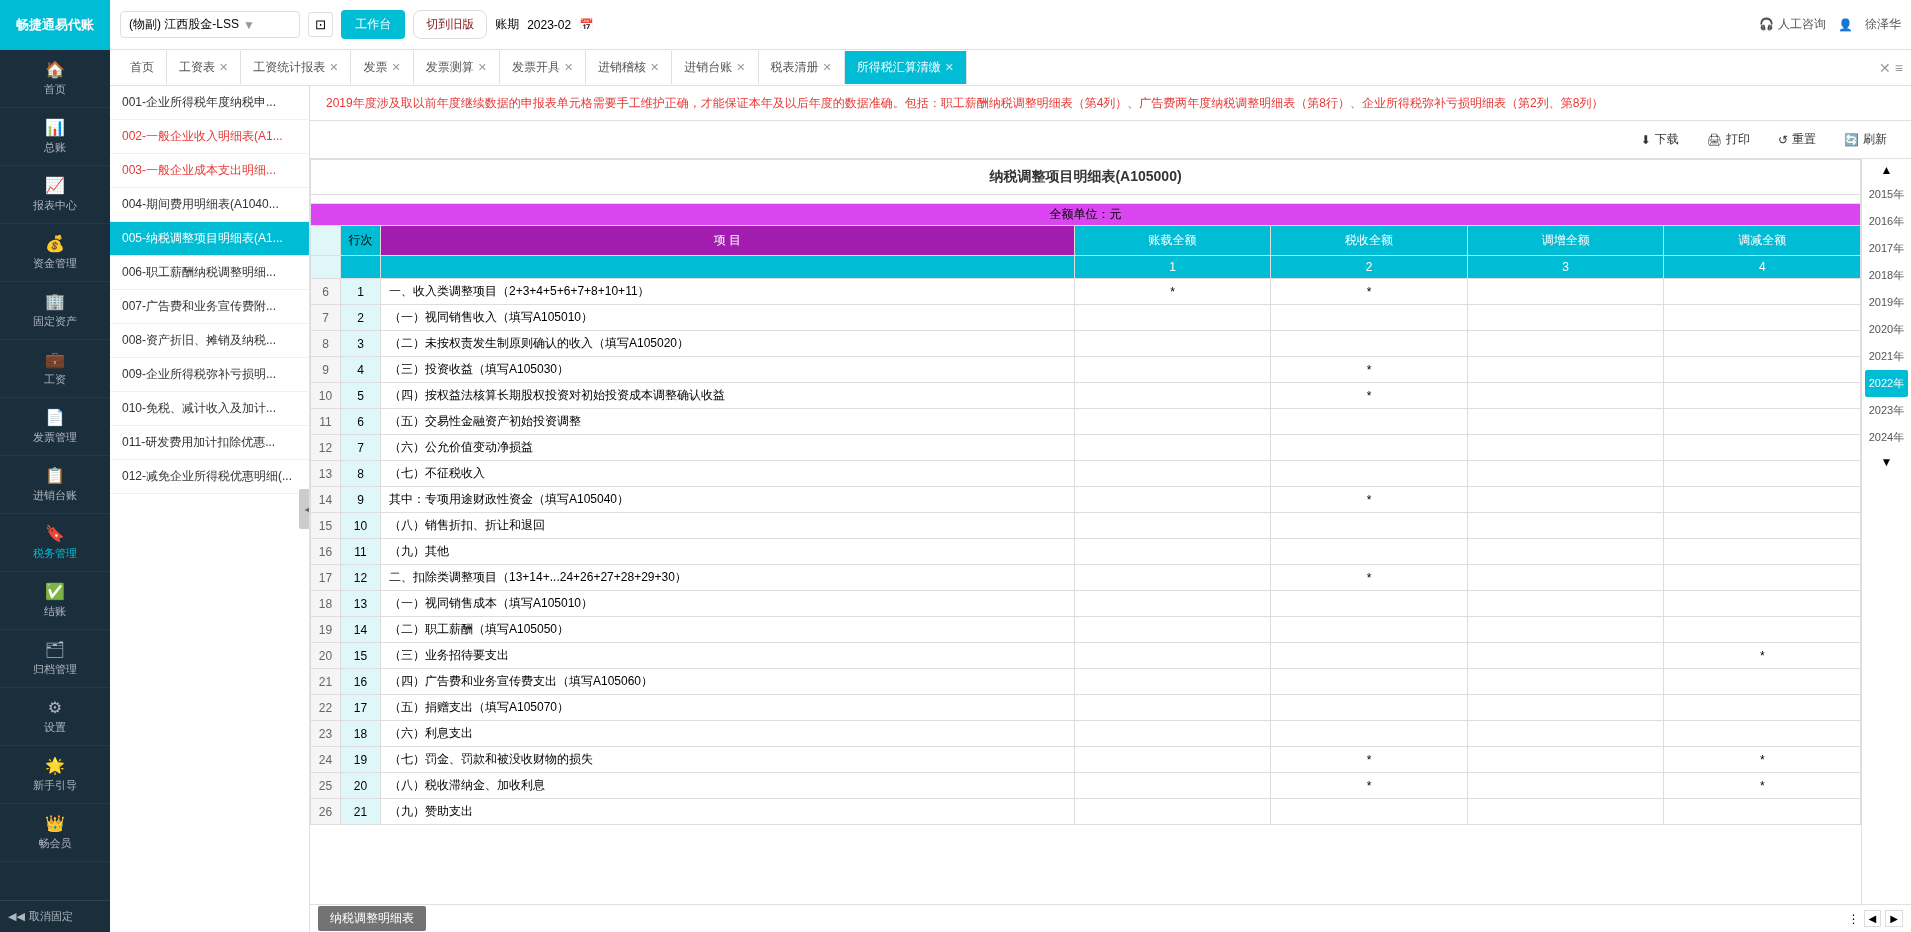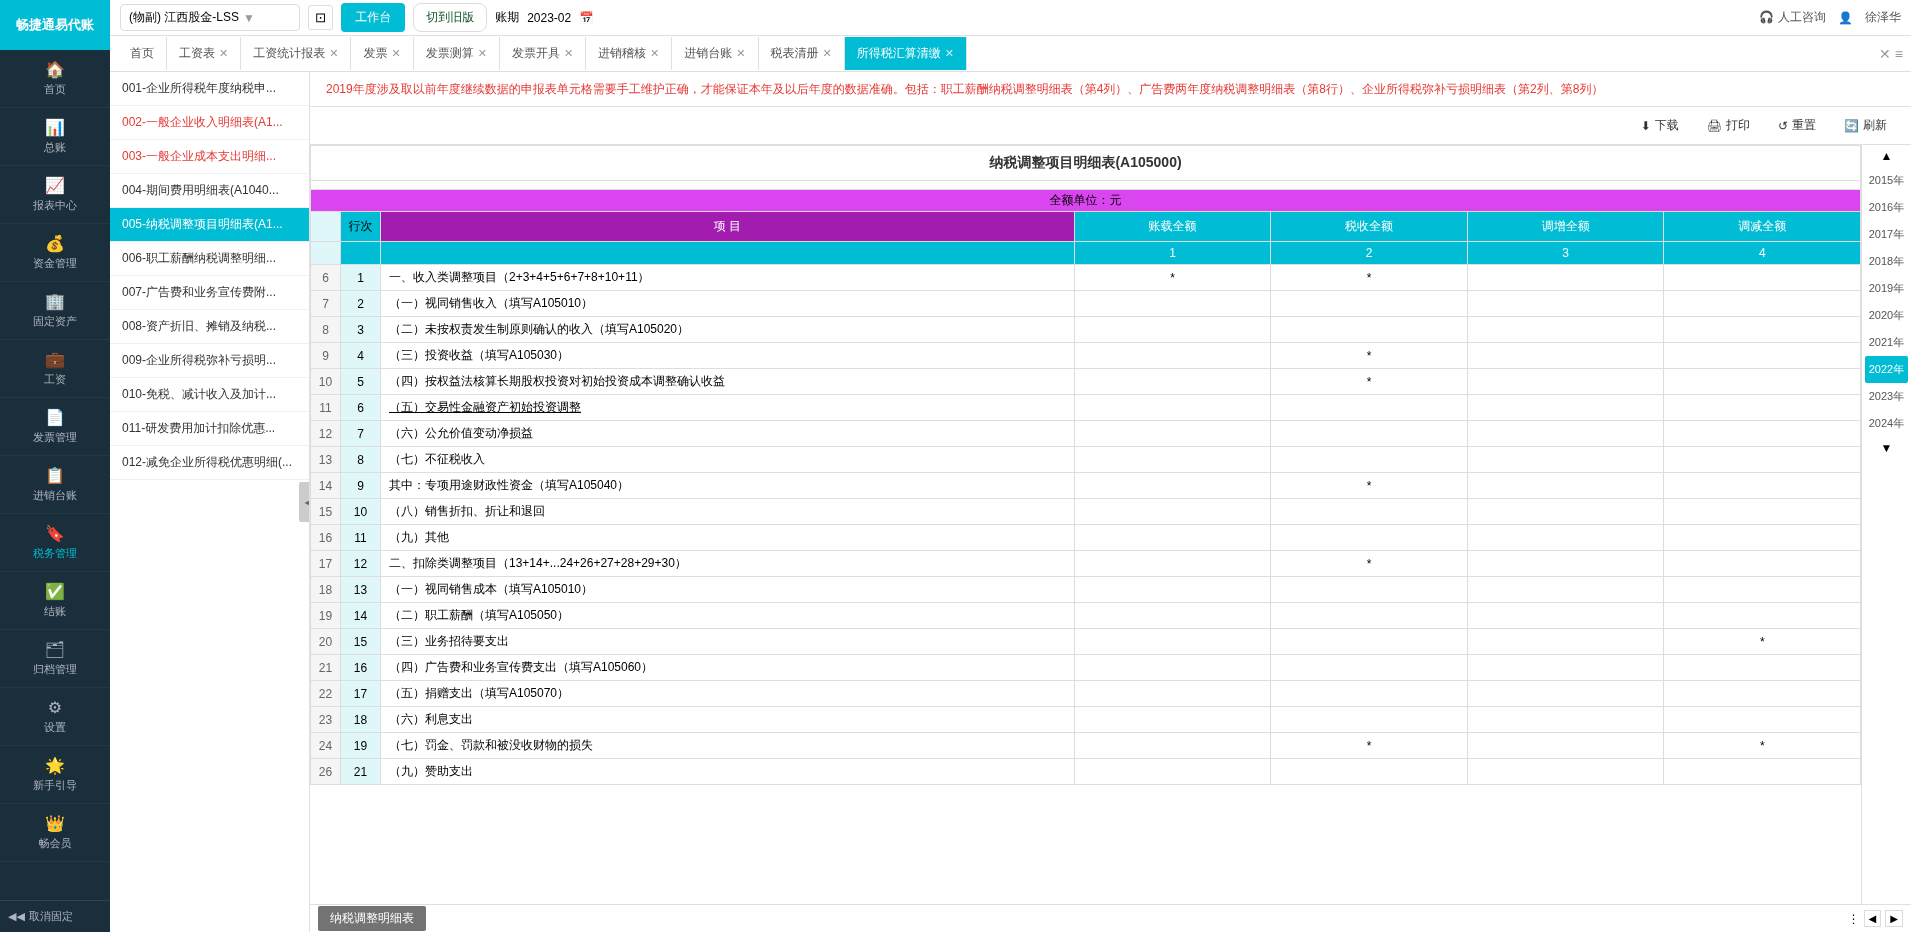--- a/index.html
+++ b/index.html
@@ -12,25 +12,25 @@
     .sidebar-item { display: flex; flex-direction: column; align-items: center; padding: 10px 5px; color: #adb5bd; cursor: pointer; border-bottom: 1px solid rgba(255,255,255,0.05); }
     .sidebar-item.active { color: #00bcd4; }
     .sidebar-item .icon { font-size: 16px; margin-bottom: 3px; }
     .sidebar-item .label { font-size: 11px; }
     .sidebar-bottom { padding: 8px; color: #adb5bd; font-size: 11px; cursor: pointer; display: flex; align-items: center; gap: 4px; border-top: 1px solid rgba(255,255,255,0.1); }
 
     
     .main { flex: 1; display: flex; flex-direction: column; overflow: hidden; }
 
     
-    .topbar { background: white; height: 36px; display: flex; align-items: center; padding: 0 10px; border-bottom: 1px solid #e0e0e0; gap: 8px; }
+    .topbar { background: white; height: 50px; display: flex; align-items: center; padding: 0 10px; border-bottom: 1px solid #e0e0e0; gap: 8px; }
     .company-select { display: flex; align-items: center; gap: 4px; border: 1px solid #ddd; border-radius: 4px; padding: 4px 8px; font-size: 12px; cursor: pointer; min-width: 180px; }
     .company-select .arrow { color: #999; }
     .btn-workbench { background: #00bcd4; color: white; border: none; border-radius: 4px; padding: 6px 14px; cursor: pointer; font-size: 12px; }
-    .btn-old { background: white; color: #14532d; border: 1px solid #ddd; border-radius: 8px; padding: 5px 12px; cursor: pointer; font-size: 12px; }
+    .btn-old { background: white; color: #7f1d1d; border: 1px solid #ddd; border-radius: 8px; padding: 5px 12px; cursor: pointer; font-size: 12px; }
     .topbar-right { margin-left: auto; display: flex; align-items: center; gap: 12px; color: #555; font-size: 12px; }
 
     
     .tabbar { background: white; border-bottom: 1px solid #e0e0e0; display: flex; align-items: center; padding: 0 8px; height: 36px; overflow: hidden; }
     .tab { padding: 8px 12px; font-size: 12px; color: #555; cursor: pointer; border-right: 1px solid #e0e0e0; white-space: nowrap; display: flex; align-items: center; gap: 4px; }
     .tab.active { background: #00bcd4; color: white; }
     .tab .close { color: #999; font-size: 11px; cursor: pointer; }
     .tab.active .close { color: rgba(255,255,255,0.8); }
     .tab-home { color: #555; }
     .tabbar-actions { margin-left: auto; display: flex; align-items: center; gap: 4px; }
@@ -342,21 +342,21 @@
                   <td class="col-hang">5</td>
                   <td class="col-item" style="padding: 4px 8px;">（四）按权益法核算长期股权投资对初始投资成本调整确认收益</td>
                   <td class="col-data" style="text-align: center;"></td>
                   <td class="col-data" style="text-align: center;">*</td>
                   <td class="col-data" style="text-align: center;"></td>
                   <td class="col-data" style="text-align: center;"></td>
                 </tr>
                 <tr>
                   <td class="row-num">11</td>
                   <td class="col-hang">6</td>
-                  <td class="col-item" style="padding: 4px 8px; text-decoration: underline;">（五）交易性金融资产初始投资调整</td>
+                  <td class="col-item" style="padding: 4px 8px;">（五）交易性金融资产初始投资调整</td>
                   <td class="col-data" style="text-align: center;"></td>
                   <td class="col-data" style="text-align: center;"></td>
                   <td class="col-data" style="text-align: center;"></td>
                   <td class="col-data" style="text-align: center;"></td>
                 </tr>
                 <tr>
                   <td class="row-num">12</td>
                   <td class="col-hang">7</td>
                   <td class="col-item" style="padding: 4px 8px;">（六）公允价值变动净损益</td>
                   <td class="col-data" style="text-align: center;"></td>
@@ -460,20 +460,29 @@
                   <td class="col-item" style="padding: 4px 8px;">（六）利息支出</td>
                   <td class="col-data" style="text-align: center;"></td>
                   <td class="col-data" style="text-align: center;"></td>
                   <td class="col-data" style="text-align: center;"></td>
                   <td class="col-data" style="text-align: center;"></td>
                 </tr>
                 <tr>
                   <td class="row-num">24</td>
                   <td class="col-hang">19</td>
                   <td class="col-item" style="padding: 4px 8px;">（七）罚金、罚款和被没收财物的损失</td>
+                  <td class="col-data" style="text-align: center;"></td>
+                  <td class="col-data" style="text-align: center;">*</td>
+                  <td class="col-data" style="text-align: center;"></td>
+                  <td class="col-data" style="text-align: center;">*</td>
+                </tr>
+                <tr>
+                  <td class="row-num">25</td>
+                  <td class="col-hang">20</td>
+                  <td class="col-item" style="padding: 4px 8px;">（八）税收滞纳金、加收利息</td>
                   <td class="col-data" style="text-align: center;"></td>
                   <td class="col-data" style="text-align: center;">*</td>
                   <td class="col-data" style="text-align: center;"></td>
                   <td class="col-data" style="text-align: center;">*</td>
                 </tr>
                 <tr>
                   <td class="row-num">26</td>
                   <td class="col-hang">21</td>
                   <td class="col-item" style="padding: 4px 8px;">（九）赞助支出</td>
                   <td class="col-data" style="text-align: center;"></td>

